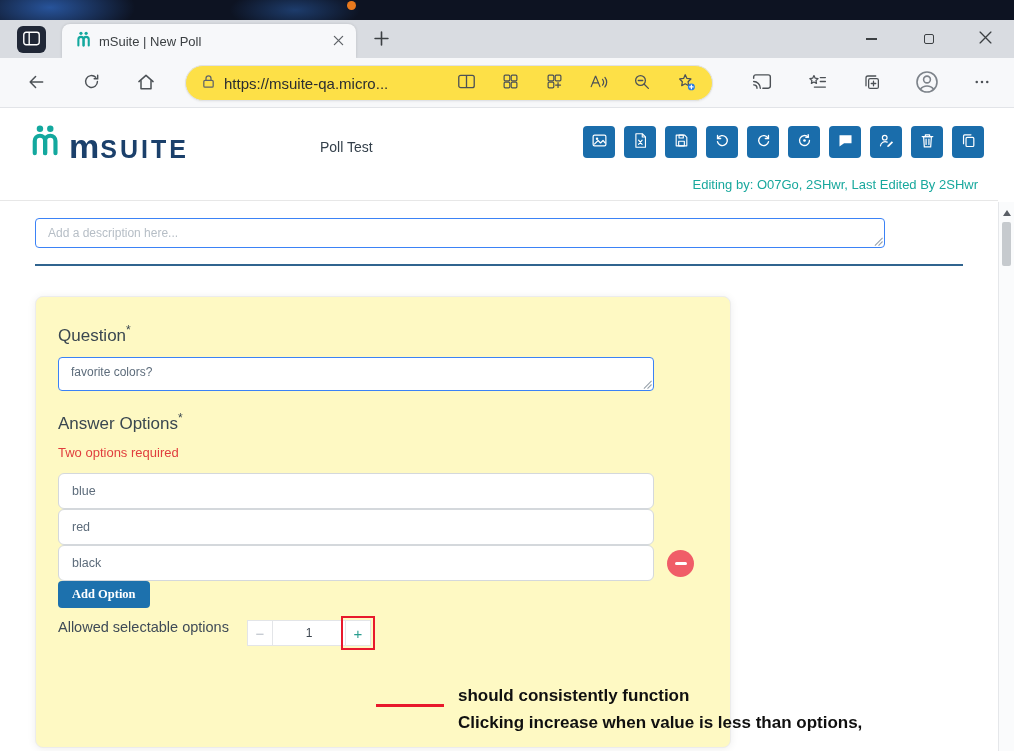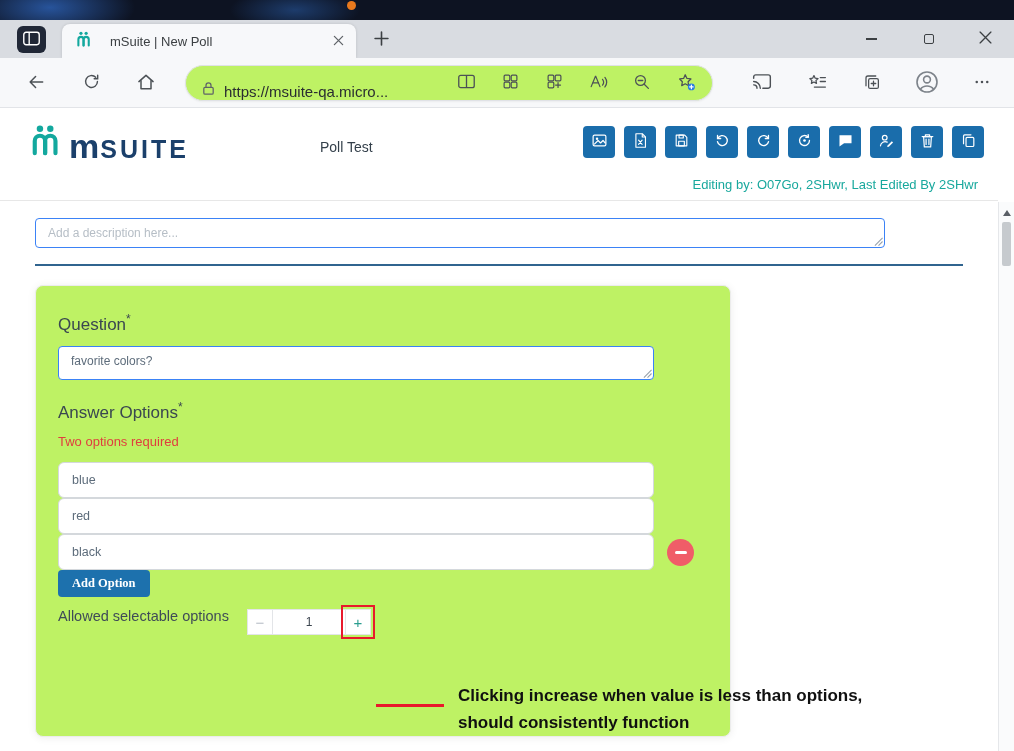--- a/index.html
+++ b/index.html
@@ -14,38 +14,38 @@
   .wp::after{content:"";position:absolute;left:230px;top:-12px;width:130px;height:44px;
       background:radial-gradient(closest-side,#1d3c6c,transparent);border-radius:50%}
   .wp-dot{position:absolute;left:347px;top:1px;width:9px;height:9px;border-radius:50%;background:#e8791d;z-index:2}
   
   .tabbar{position:absolute;top:20px;left:0;width:100%;height:38px;background:#d9dce1}
   .tab-actions{position:absolute;left:17px;top:6px;width:29px;height:27px;border-radius:6px;
       background:#202736;display:flex;align-items:center;justify-content:center;border:none;cursor:pointer}
   .tab{position:absolute;left:62px;top:4px;width:294px;height:34px;background:#f7f8fa;
       border-radius:8px 8px 0 0;display:flex;align-items:center;padding:0 8px 0 14px;
       box-shadow:0 0 3px rgba(0,0,0,.14)}
-  .tab-title{font-size:13px;color:#3c4043;margin-left:17px;flex:1;white-space:nowrap;overflow:hidden}
+  .tab-title{font-size:13px;color:#3c4043;margin-left:6px;flex:1;white-space:nowrap;overflow:hidden}
   .tab-close{width:20px;height:20px;display:flex;align-items:center;justify-content:center;
       border-radius:4px;border:none;background:transparent;cursor:pointer}
   .newtab{position:absolute;left:371px;top:10px;width:20px;height:20px;display:flex;align-items:center;
       justify-content:center;border:none;background:transparent;cursor:pointer}
   .wincontrols{position:absolute;right:0;top:0;height:38px;display:flex}
   .wc{width:57px;height:38px;display:flex;align-items:center;justify-content:center;border:none;
       background:transparent;cursor:pointer}
   .wc-min{width:11px;height:2px;background:#3c4043;display:block}
   .wc-max{width:10px;height:10px;border:1.3px solid #3c4043;border-radius:2px;display:block}
   
   .navbar{position:absolute;top:58px;left:0;width:100%;height:50px;background:#f7f8fa;
       border-bottom:1px solid #e2e4e8}
   .navbtn{position:absolute;top:8px;width:34px;height:34px;display:flex;align-items:center;
       justify-content:center;border:none;background:transparent;border-radius:6px;cursor:pointer}
   .nb-back{left:19px}.nb-refresh{left:74px}.nb-home{left:129px}
-  .addr{position:absolute;left:185px;top:7px;width:528px;height:36px;background:#bef264;
-      border:1px solid #e0e2e6;border-radius:18px;display:flex;align-items:flex-end;
+  .addr{position:absolute;left:185px;top:7px;width:528px;height:36px;background:#fde047;
+      border:1px solid #e0e2e6;border-radius:18px;display:flex;align-items:center;
       padding:0 4px 0 16px;box-shadow:0 1px 2px rgba(0,0,0,.05)}
   .addr-url{font-size:15px;color:#2a2d31;margin-left:9px;white-space:nowrap}
   .addr-icons{margin-left:auto;display:flex}
   .aicon{width:44px;height:34px;display:flex;align-items:center;justify-content:center;border:none;
       background:transparent;cursor:pointer}
   .nav-right{position:absolute;right:14px;top:7px;display:flex;gap:19px}
   .nrbtn{width:36px;height:36px;display:flex;align-items:center;justify-content:center;border:none;
       background:transparent;cursor:pointer}
   
   .page{position:absolute;top:108px;left:0;width:100%;height:643px;background:#fff}
@@ -61,21 +61,21 @@
   .editing{position:absolute;right:36px;top:69px;font-size:13px;color:#18a89d;white-space:nowrap}
   .pagediv{position:absolute;left:0;top:92px;width:998px;height:1px;background:#e7e7e7}
   .desc-wrap{position:absolute;left:35px;top:110px;width:850px;height:30px}
   .desc-wrap textarea,.q-wrap textarea{width:100%;height:100%;border:1px solid #3b82f6;border-radius:4px;
       padding:7px 12px;font-family:"Liberation Sans",sans-serif;font-size:12px;color:#5d6c7b;
       resize:none;outline:none;display:block}
   textarea::placeholder{color:#b6bec6}
   .corner{position:absolute;right:2px;bottom:2px;pointer-events:none;line-height:0}
   .bluerule{position:absolute;left:35px;top:156px;width:928px;height:2px;background:#30648f}
   
-  .card{position:absolute;left:35px;top:177px;width:696px;height:452px;background:#bef264;
+  .card{position:absolute;left:35px;top:188px;width:696px;height:452px;background:#fef9c3;
       border:1px solid #ececec;border-radius:8px;box-shadow:0 1px 8px rgba(0,0,0,.07);
       padding:26px 22px 0}
   .flabel{font-size:17px;color:#3a4750;margin-bottom:11px}
   .flabel sup{font-size:12px}
   .mt20{margin-top:20px;margin-bottom:12px}
   .q-wrap{position:relative;width:596px;height:34px}
   .validation{font-size:13px;color:#e03e3e;margin:0 0 13px}
   .opt-row{display:flex;align-items:center;height:36px}
   .opt-input{width:596px;height:36px;border:1px solid #d4d8dc;border-radius:6px;padding:0 13px;
       font-family:"Liberation Sans",sans-serif;font-size:12.5px;color:#5d6c7b;outline:none}
@@ -481,22 +481,22 @@
           <span class="step-plus-wrap">
             <button class="step-btn step-plus">+</button>
             <span class="red-outline"></span>
           </span>
         </span>
       </div>
     </div>
 
     <div class="anno-line"></div>
     <div class="anno-text">
+      <div>should consistently function</div>
       <div>Clicking increase when value is less than options,</div>
-      <div>should consistently function</div>
     </div>
 
     <div class="sb">
       <span class="sb-arrow"></span>
       <span class="sb-thumb"></span>
     </div>
   </div>
 
 </div>
 

